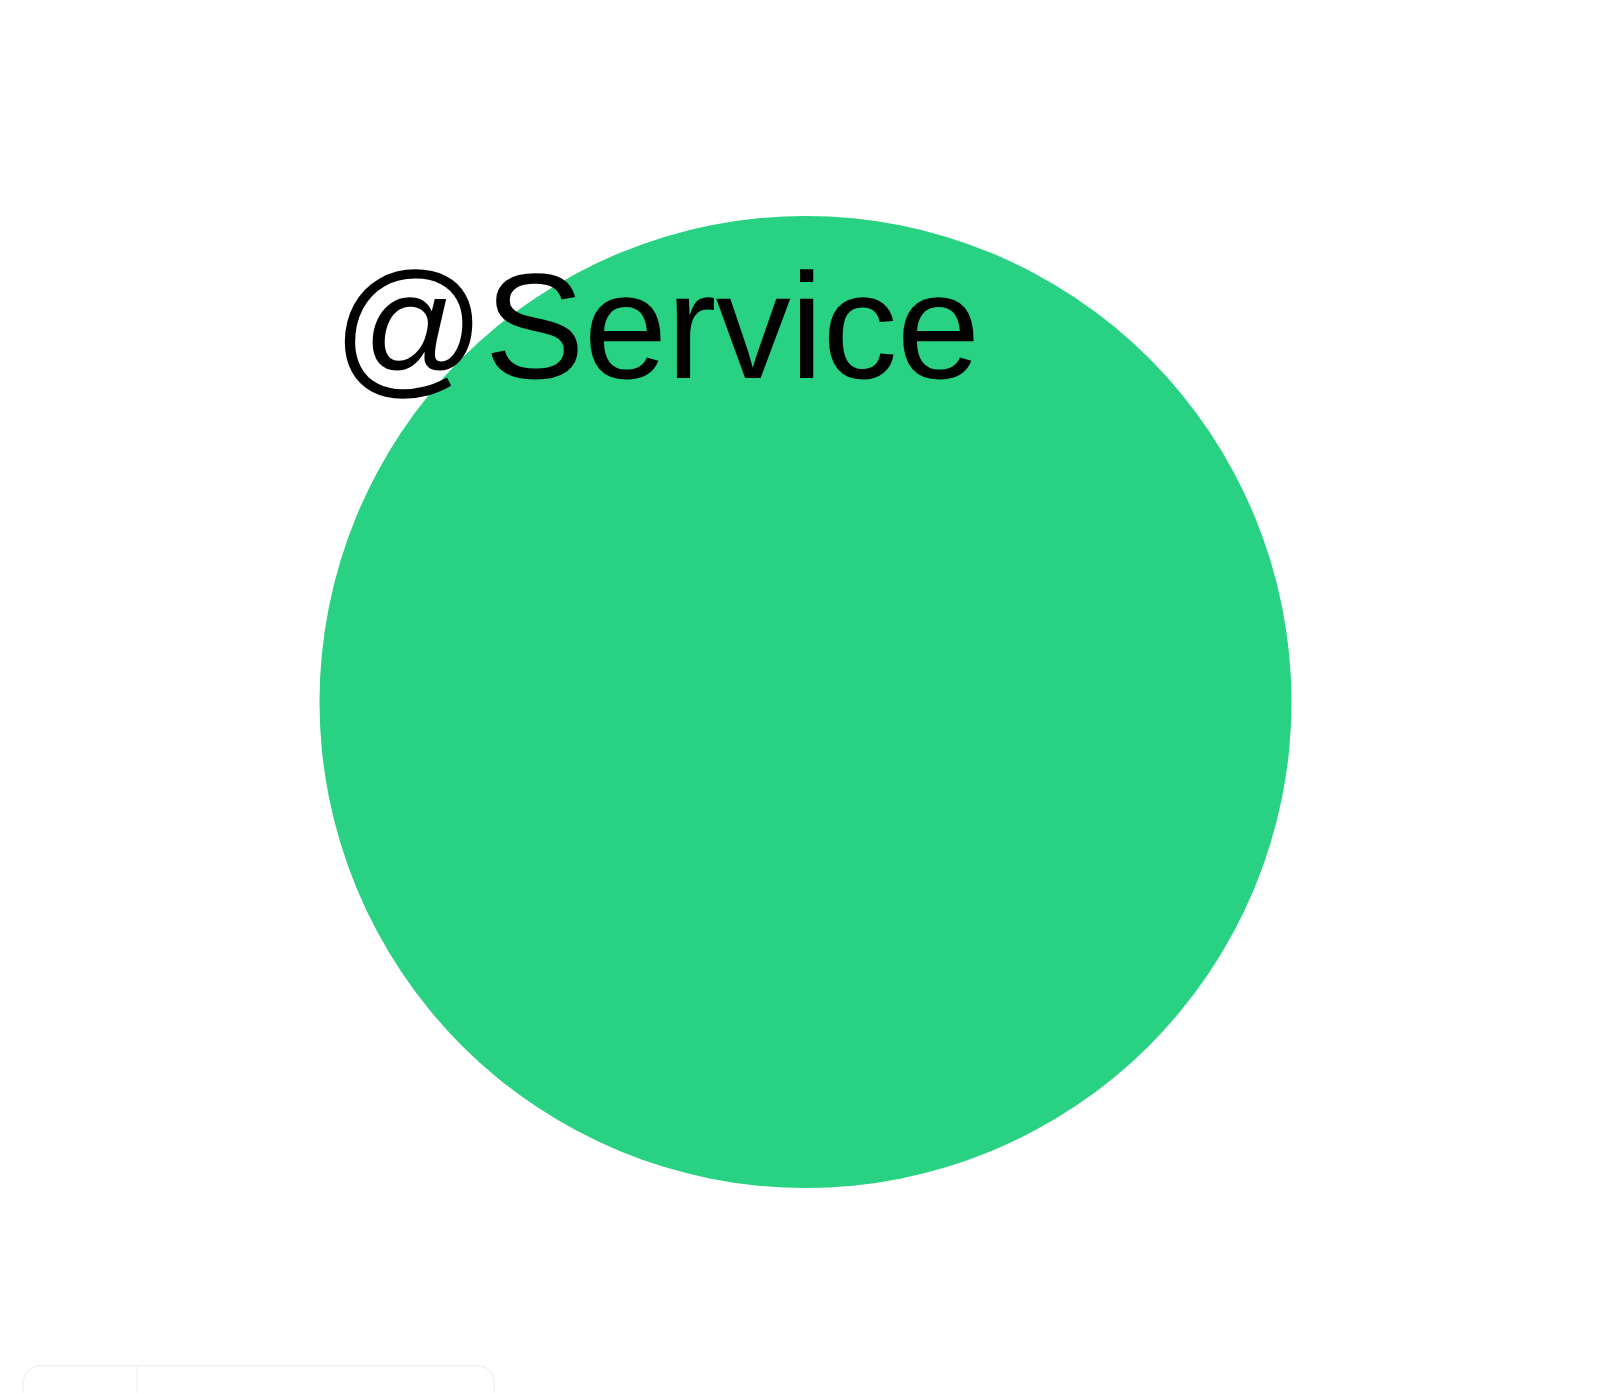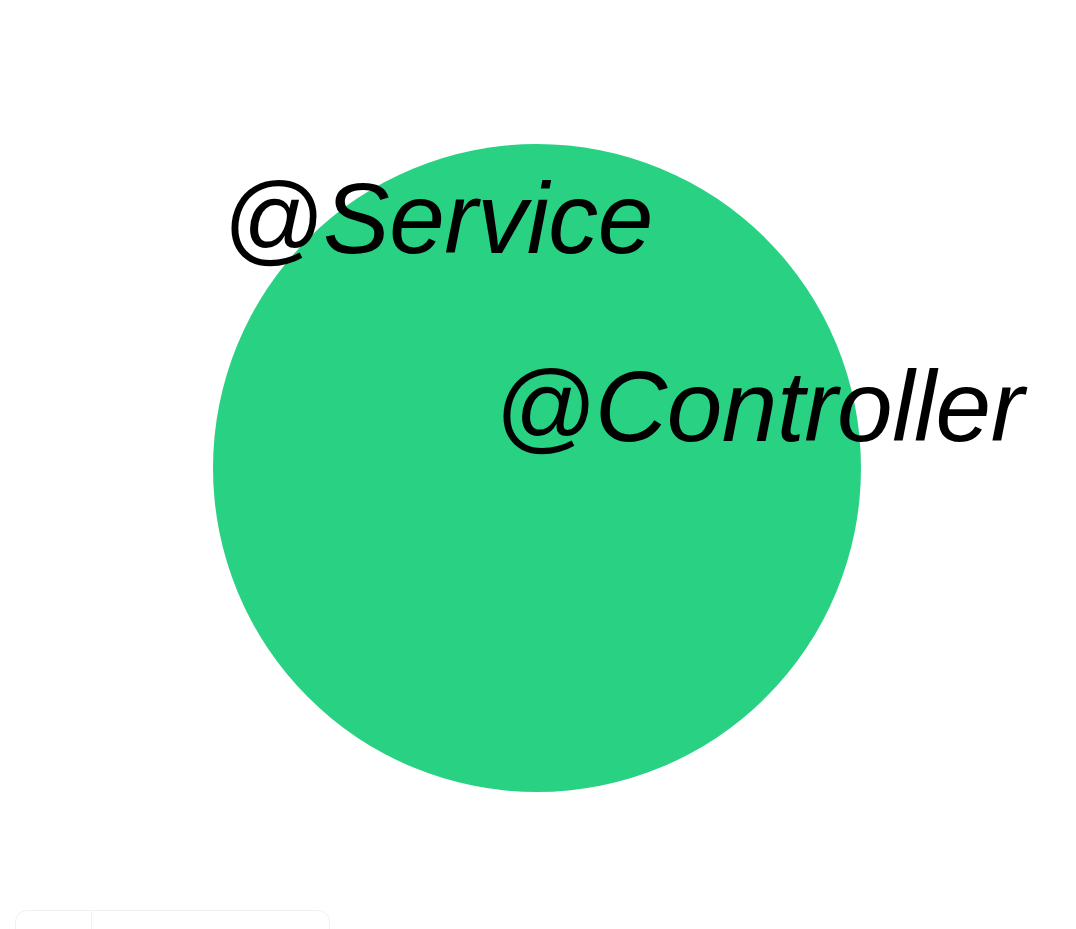--- a/index.html
+++ b/index.html
@@ -33,21 +33,20 @@
 
   
   .word {
     position: absolute;
     white-space: nowrap;
     color: #000000;
     font-family: "Liberation Sans", sans-serif;
     font-weight: 400;
     line-height: 1;
     letter-spacing: -0.5px;
-    font-style: italic;
   }
 
   #word-service {
     left: 222px;
     top: 168px;
     font-size: 100px;
   }
 
   #word-controller {
     left: 494px;
@@ -88,21 +87,20 @@
 </style>
 </head>
 <body>
 
 <div id="canvas">
 
   <div id="bubble"></div>
 
   <div class="word" id="word-service">@Service</div>
 
-  <div class="word" id="word-controller">@Controller</div>
 
 
   <div id="bottom-bar">
     <div id="bottom-bar-left"></div>
     <div id="bottom-bar-right"></div>
   </div>
 
 </div>
 
 </body></html>

